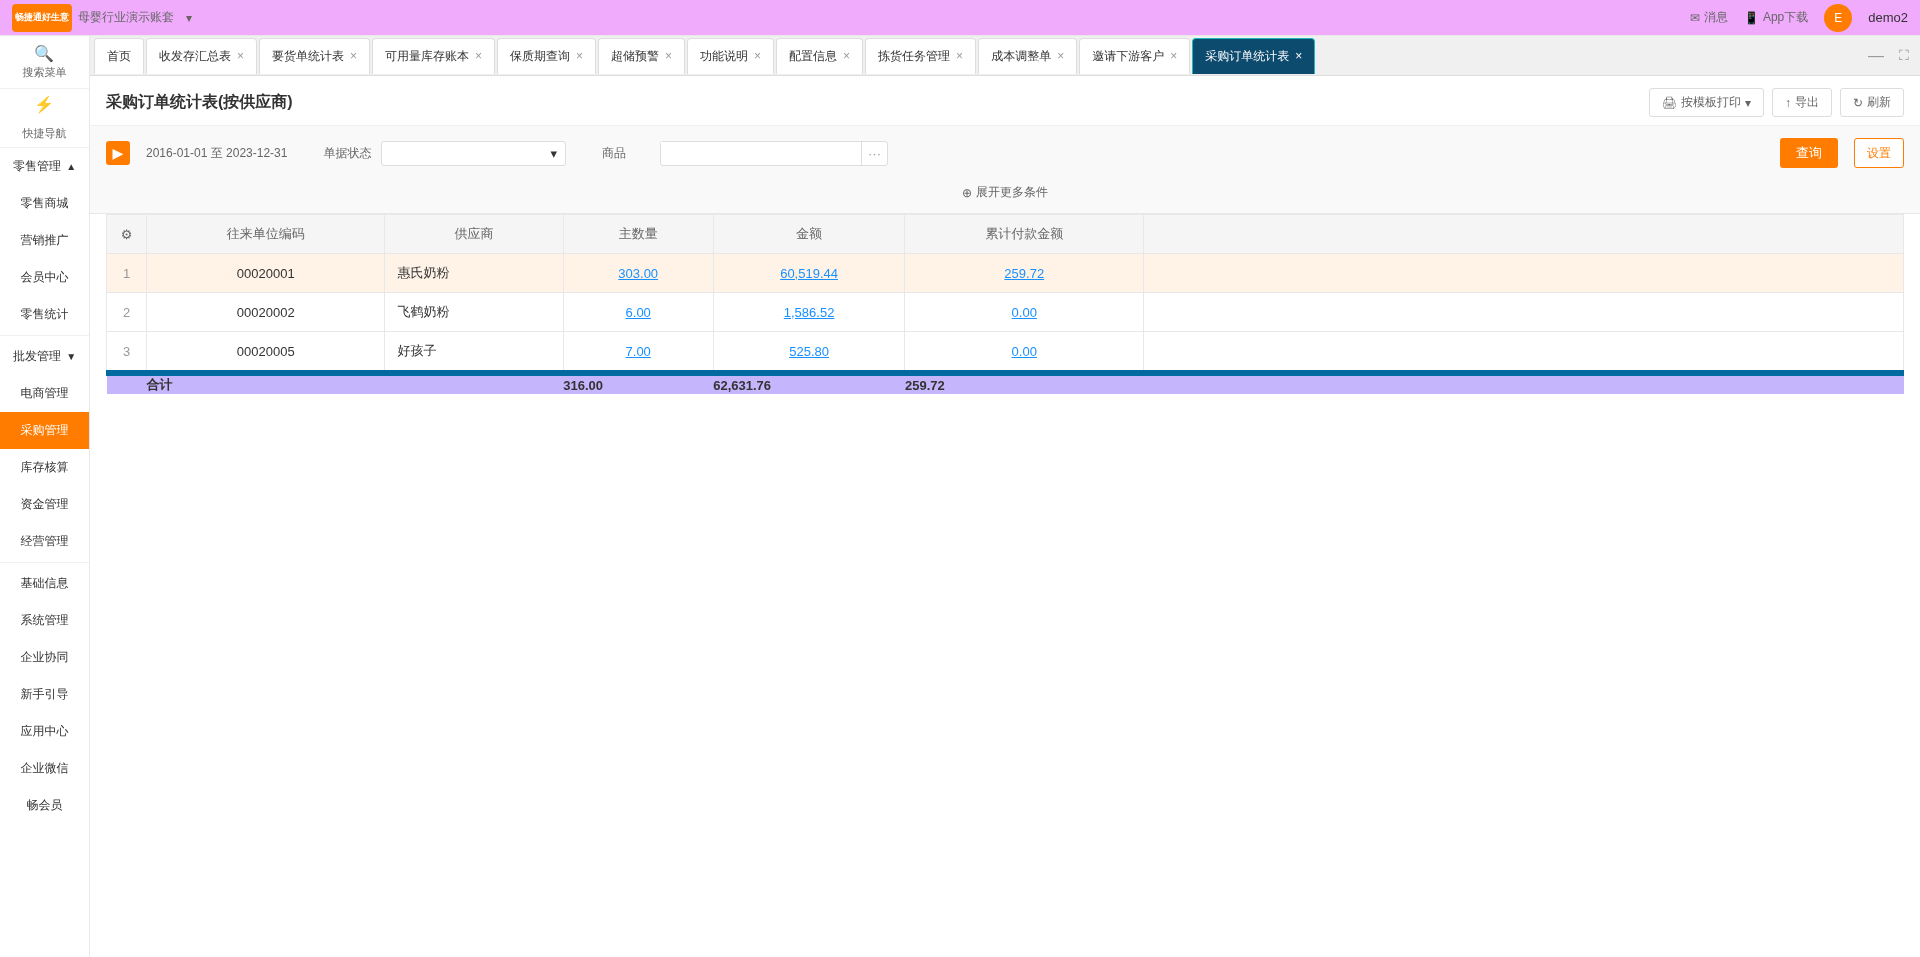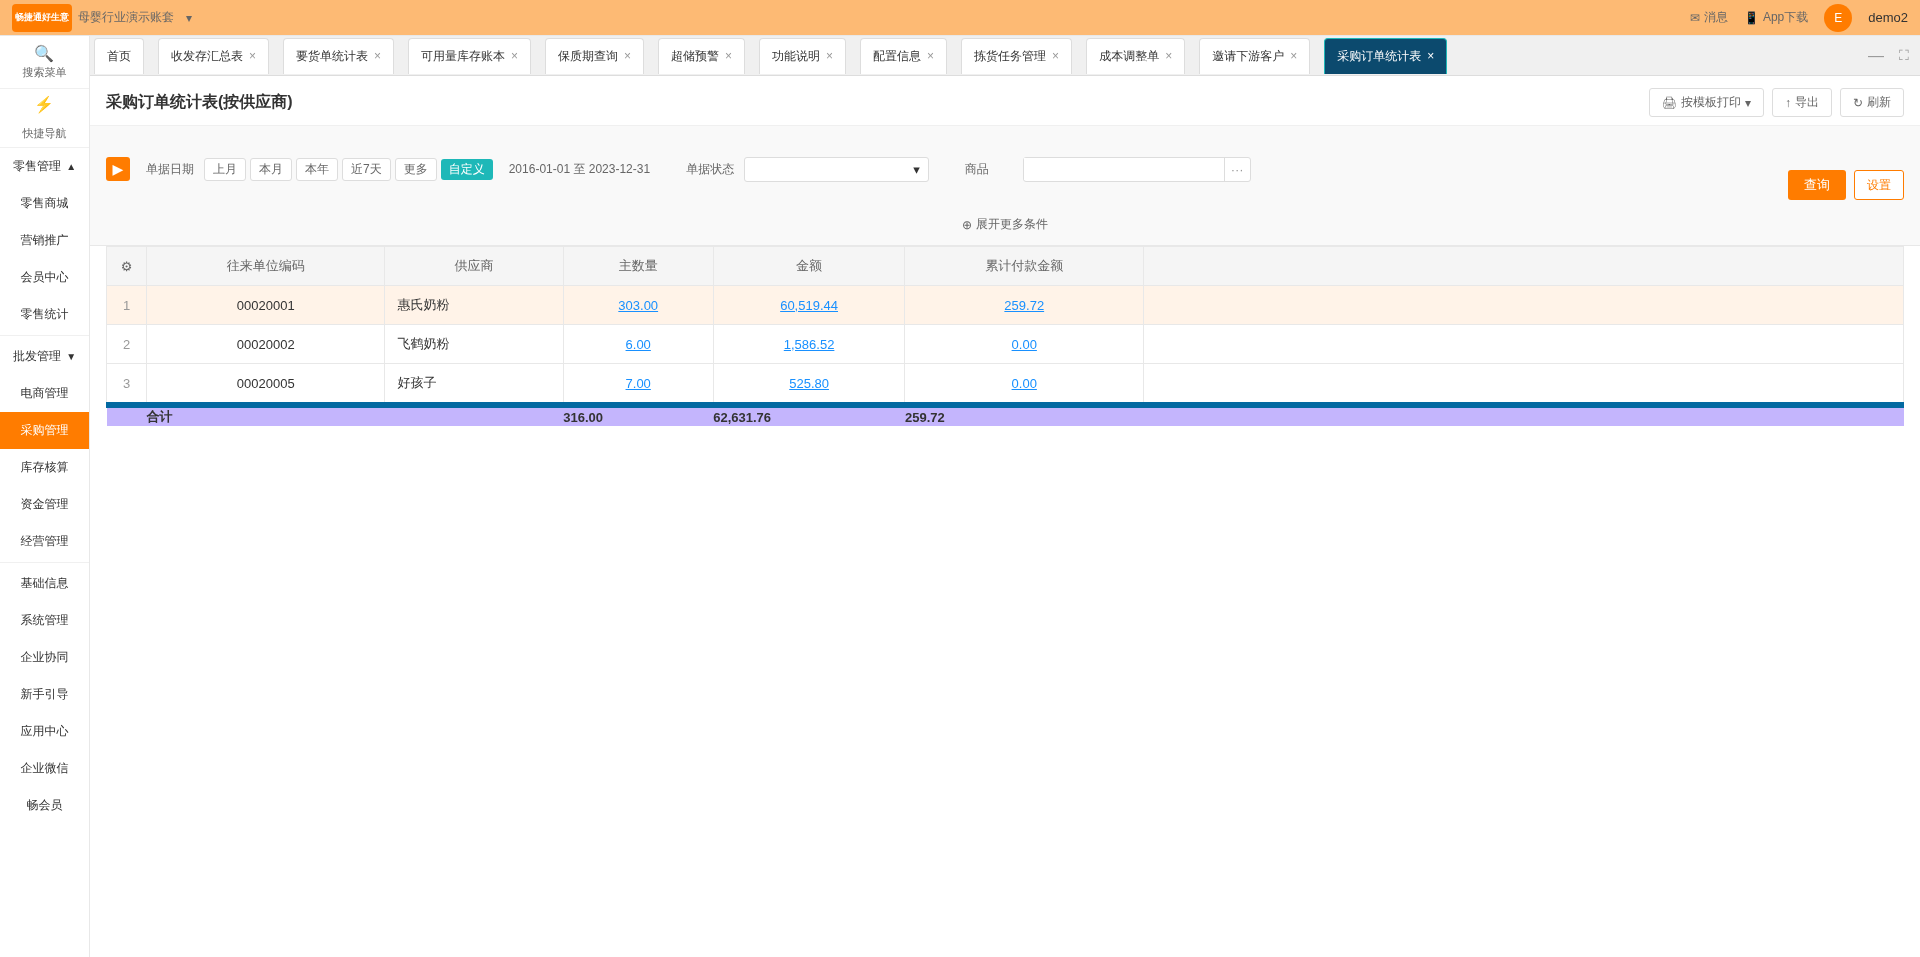--- a/index.html
+++ b/index.html
@@ -1,19 +1,19 @@
 <!DOCTYPE html>
 <html><head>
   <meta charset="utf-8">
   <style>
     * { margin: 0; padding: 0; box-sizing: border-box; }
     body { font-family: 'Microsoft YaHei', Arial, sans-serif; font-size: 13px; background: #f5f5f5; color: #333; width: 1920px; height: 957px; overflow: hidden; display: flex; flex-direction: column; }
 
     
-    .top-bar { height: 36px; background: #fdba74; display: flex; align-items: center; justify-content: space-between; padding: 0 12px; border-bottom: 1px solid #e8e8e8; }
+    .top-bar { height: 36px; background: #f0abfc; display: flex; align-items: center; justify-content: space-between; padding: 0 12px; border-bottom: 1px solid #e8e8e8; }
     .logo { width: 60px; height: 28px; background: #ff7c00; border-radius: 4px; display: flex; align-items: center; justify-content: center; color: white; font-size: 11px; font-weight: bold; }
     .workspace-selector { display: flex; align-items: center; gap: 12px; font-size: 12px; color: #666; cursor: pointer; }
     .top-bar-right { display: flex; align-items: center; gap: 16px; }
     .top-bar-action { display: flex; align-items: center; gap: 4px; font-size: 12px; color: #666; cursor: pointer; }
     .avatar { width: 28px; height: 28px; border-radius: 50%; background: #ff7c00; display: flex; align-items: center; justify-content: center; color: white; font-size: 12px; }
 
     
     .main-layout { display: flex; flex: 1; overflow: hidden; }
 
     
@@ -24,21 +24,21 @@
     .sidebar-nav-text { font-size: 11px; color: #666; margin-top: 12px; }
     .sidebar-item { padding: 10px 12px; text-align: center; cursor: pointer; font-size: 12px; color: #333; position: relative; }
     .sidebar-item.active { background: #ff7c00; color: white; }
     .sidebar-item .expand-icon { font-size: 10px; margin-left: 2px; }
     .sidebar-divider { height: 1px; background: #f0f0f0; margin: 2px 0; }
 
     
     .content-area { flex: 1; display: flex; flex-direction: column; overflow: hidden; }
 
     
-    .tab-bar { height: 40px; background: #f0f0f0; display: flex; align-items: center; overflow-x: auto; padding: 0 4px; gap: 14px; border-bottom: 1px solid #ddd; flex-shrink: 0; }
+    .tab-bar { height: 40px; background: #f0f0f0; display: flex; align-items: center; overflow-x: auto; padding: 0 4px; gap: 2px; border-bottom: 1px solid #ddd; flex-shrink: 0; }
     .tab { height: 36px; padding: 0 12px; display: flex; align-items: center; gap: 6px; background: #fff; border: 1px solid #ddd; border-bottom: none; border-radius: 4px 4px 0 0; cursor: pointer; font-size: 12px; white-space: nowrap; }
     .tab.highlight { background: #0c4a6e; color: white; border-color: #1eb8b8; }
     .tab-close { color: #999; font-size: 12px; cursor: pointer; }
     .tab-home { background: #fff; color: #333; }
 
     
     .page-content { flex: 1; background: #fff; overflow: auto; display: flex; flex-direction: column; }
 
     
     .page-header { padding: 12px 16px 8px; display: flex; align-items: center; justify-content: space-between; border-bottom: 1px solid #f0f0f0; }
@@ -220,52 +220,41 @@
           </button>
         </div>
       </div>
 
       <div class="filter-section">
         <div class="filter-main-row">
           <div style="display:flex; align-items:center; gap:4px;">
             <div class="toggle-arrow">▶</div>
           </div>
 
-          <div class="filter-col">
-            <span class="filter-col-label">单据日期</span>
-            <div class="filter-date-group">
-              <button class="date-quick-btn">上月</button>
-              <button class="date-quick-btn">本月</button>
-              <button class="date-quick-btn">本年</button>
-              <button class="date-quick-btn">近7天</button>
-              <button class="date-quick-btn">更多</button>
-              <span class="date-range-tag">自定义</span>
-            </div>
-          </div>
           <div style="font-size:12px; color:#666;">
             <span>2016-01-01 至 2023-12-31</span>
           </div>
 
           <div class="filter-col" style="margin-left:20px;justify-content:space-between;">
             <span class="filter-col-label">单据状态</span>
             <div class="select-wrapper">
               <span style="color:#ccc; font-size:12px; min-width:160px;"></span>
               <span>▾</span>
             </div>
           </div>
 
           <div class="filter-col" style="margin-left:20px;">
             <span class="filter-col-label">商品</span>
             <div class="search-input-wrapper">
               <input class="search-input" type="text" placeholder="" style="">
               <span class="search-input-more">···</span>
             </div>
           </div>
 
-          <div style="margin-left:auto; display:flex; gap:8px;margin-top:32px;">
+          <div style="margin-left:auto; display:flex; gap:16px;">
             <button class="btn-primary">查询</button>
             <button class="btn-settings">设置</button>
           </div>
         </div>
 
         <div class="expand-more-row">
           <div class="more-filters-btn">
             <span>⊕</span>
             <span>展开更多条件</span>
           </div>

